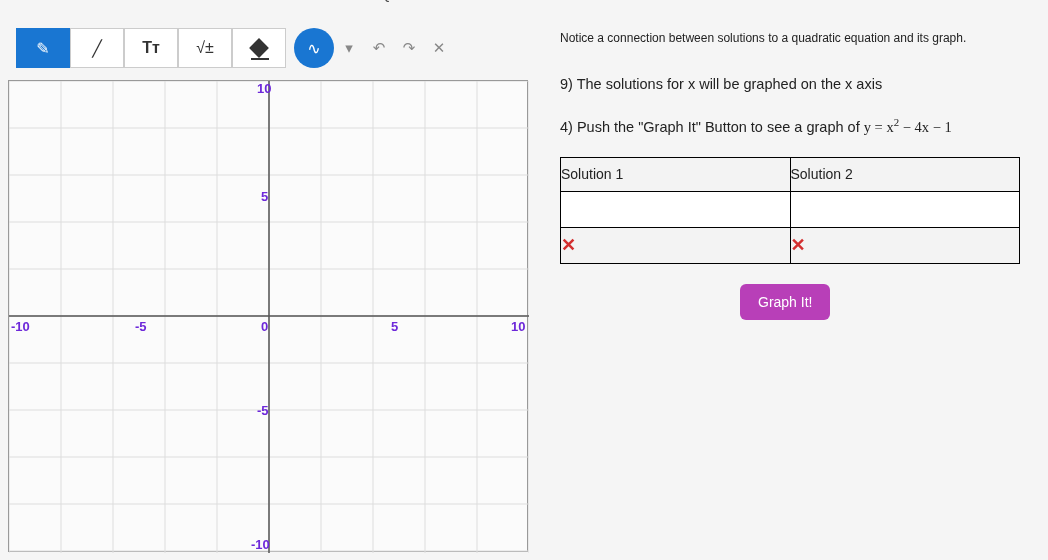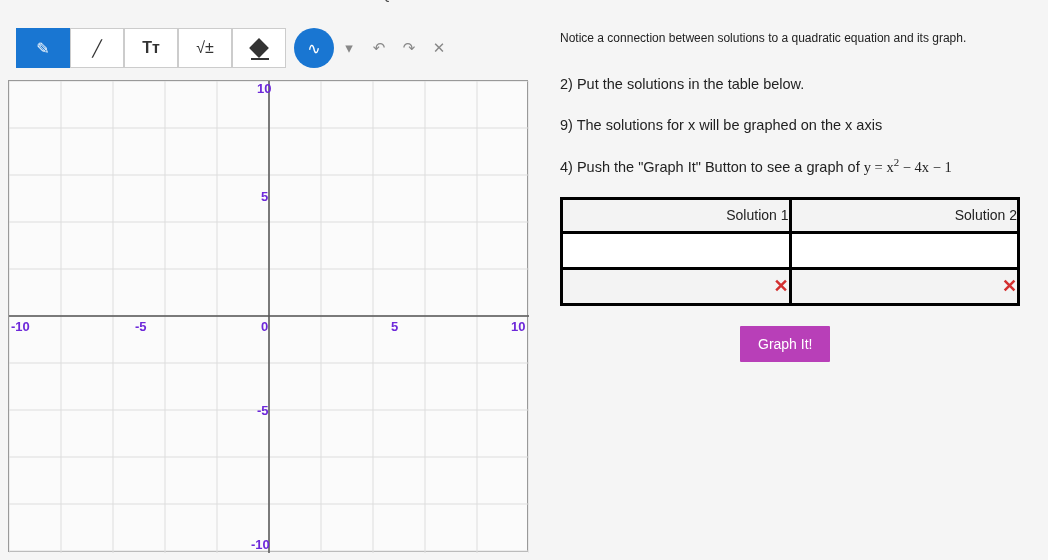--- a/index.html
+++ b/index.html
@@ -84,22 +84,22 @@
   .right-panel .intro { font-size: 12px; margin-bottom: 26px; line-height: 1.7; }
   .eq { font-family: 'Times New Roman', serif; }
   .sup { font-size: 0.75em; vertical-align: super; }
   .solution-table {
     width: 460px;
     border-collapse: collapse;
     margin-top: 6px;
     border: 1px solid #bbb;
   }
   .solution-table th, .solution-table td {
-    border: 3px solid #000000;
-    text-align: right;
+    border: 1px solid #000000;
+    text-align: left;
     height: 34px;
     font-size: 14px;
     font-weight: normal;
     background: #f3f3f3;
   }
   .solution-table td { background: #fff; height: 36px; }
   .solution-table .xrow td {
     background: #f3f3f3;
     color: #d32f2f;
     font-size: 18px;
@@ -109,21 +109,21 @@
   .graph-it {
     display: inline-block;
     margin-top: 20px;
     margin-left: 180px;
     background: #b83fb8;
     color: #fff;
     border: none;
     padding: 10px 18px;
     font-size: 14px;
     cursor: pointer;
-    border-radius: 1px;
+    border-radius: 6px;
   }
   .axis-label {
     position: absolute;
     font-size: 13px;
     color: #6d28d9;
     font-weight: bold;
   }
 </style>
 </head>
 <body>
@@ -185,21 +185,20 @@
   <div class="axis-label" style="top:238px;left:126px;">-5</div>
   <div class="axis-label" style="top:238px;left:252px;">0</div>
   <div class="axis-label" style="top:238px;left:382px;">5</div>
   <div class="axis-label" style="top:238px;left:502px;">10</div>
 </div>
 
 <div class="right-panel">
   <p class="intro">Notice a connection between solutions to a quadratic equation and its graph.</p>
 
 
-  <p>2) Put the solutions in the table below.</p>
   <p>9) The solutions for x will be graphed on the x axis</p>
 
   <p>
     <span>4) Push the "Graph It" Button to see a graph of </span><span class="eq"><span>y = x</span><span class="sup">2</span><span> − 4x − 1</span></span>
   </p>
 
   <table class="solution-table">
     <tbody>
         <tr>
       <th>Solution 1</th>

